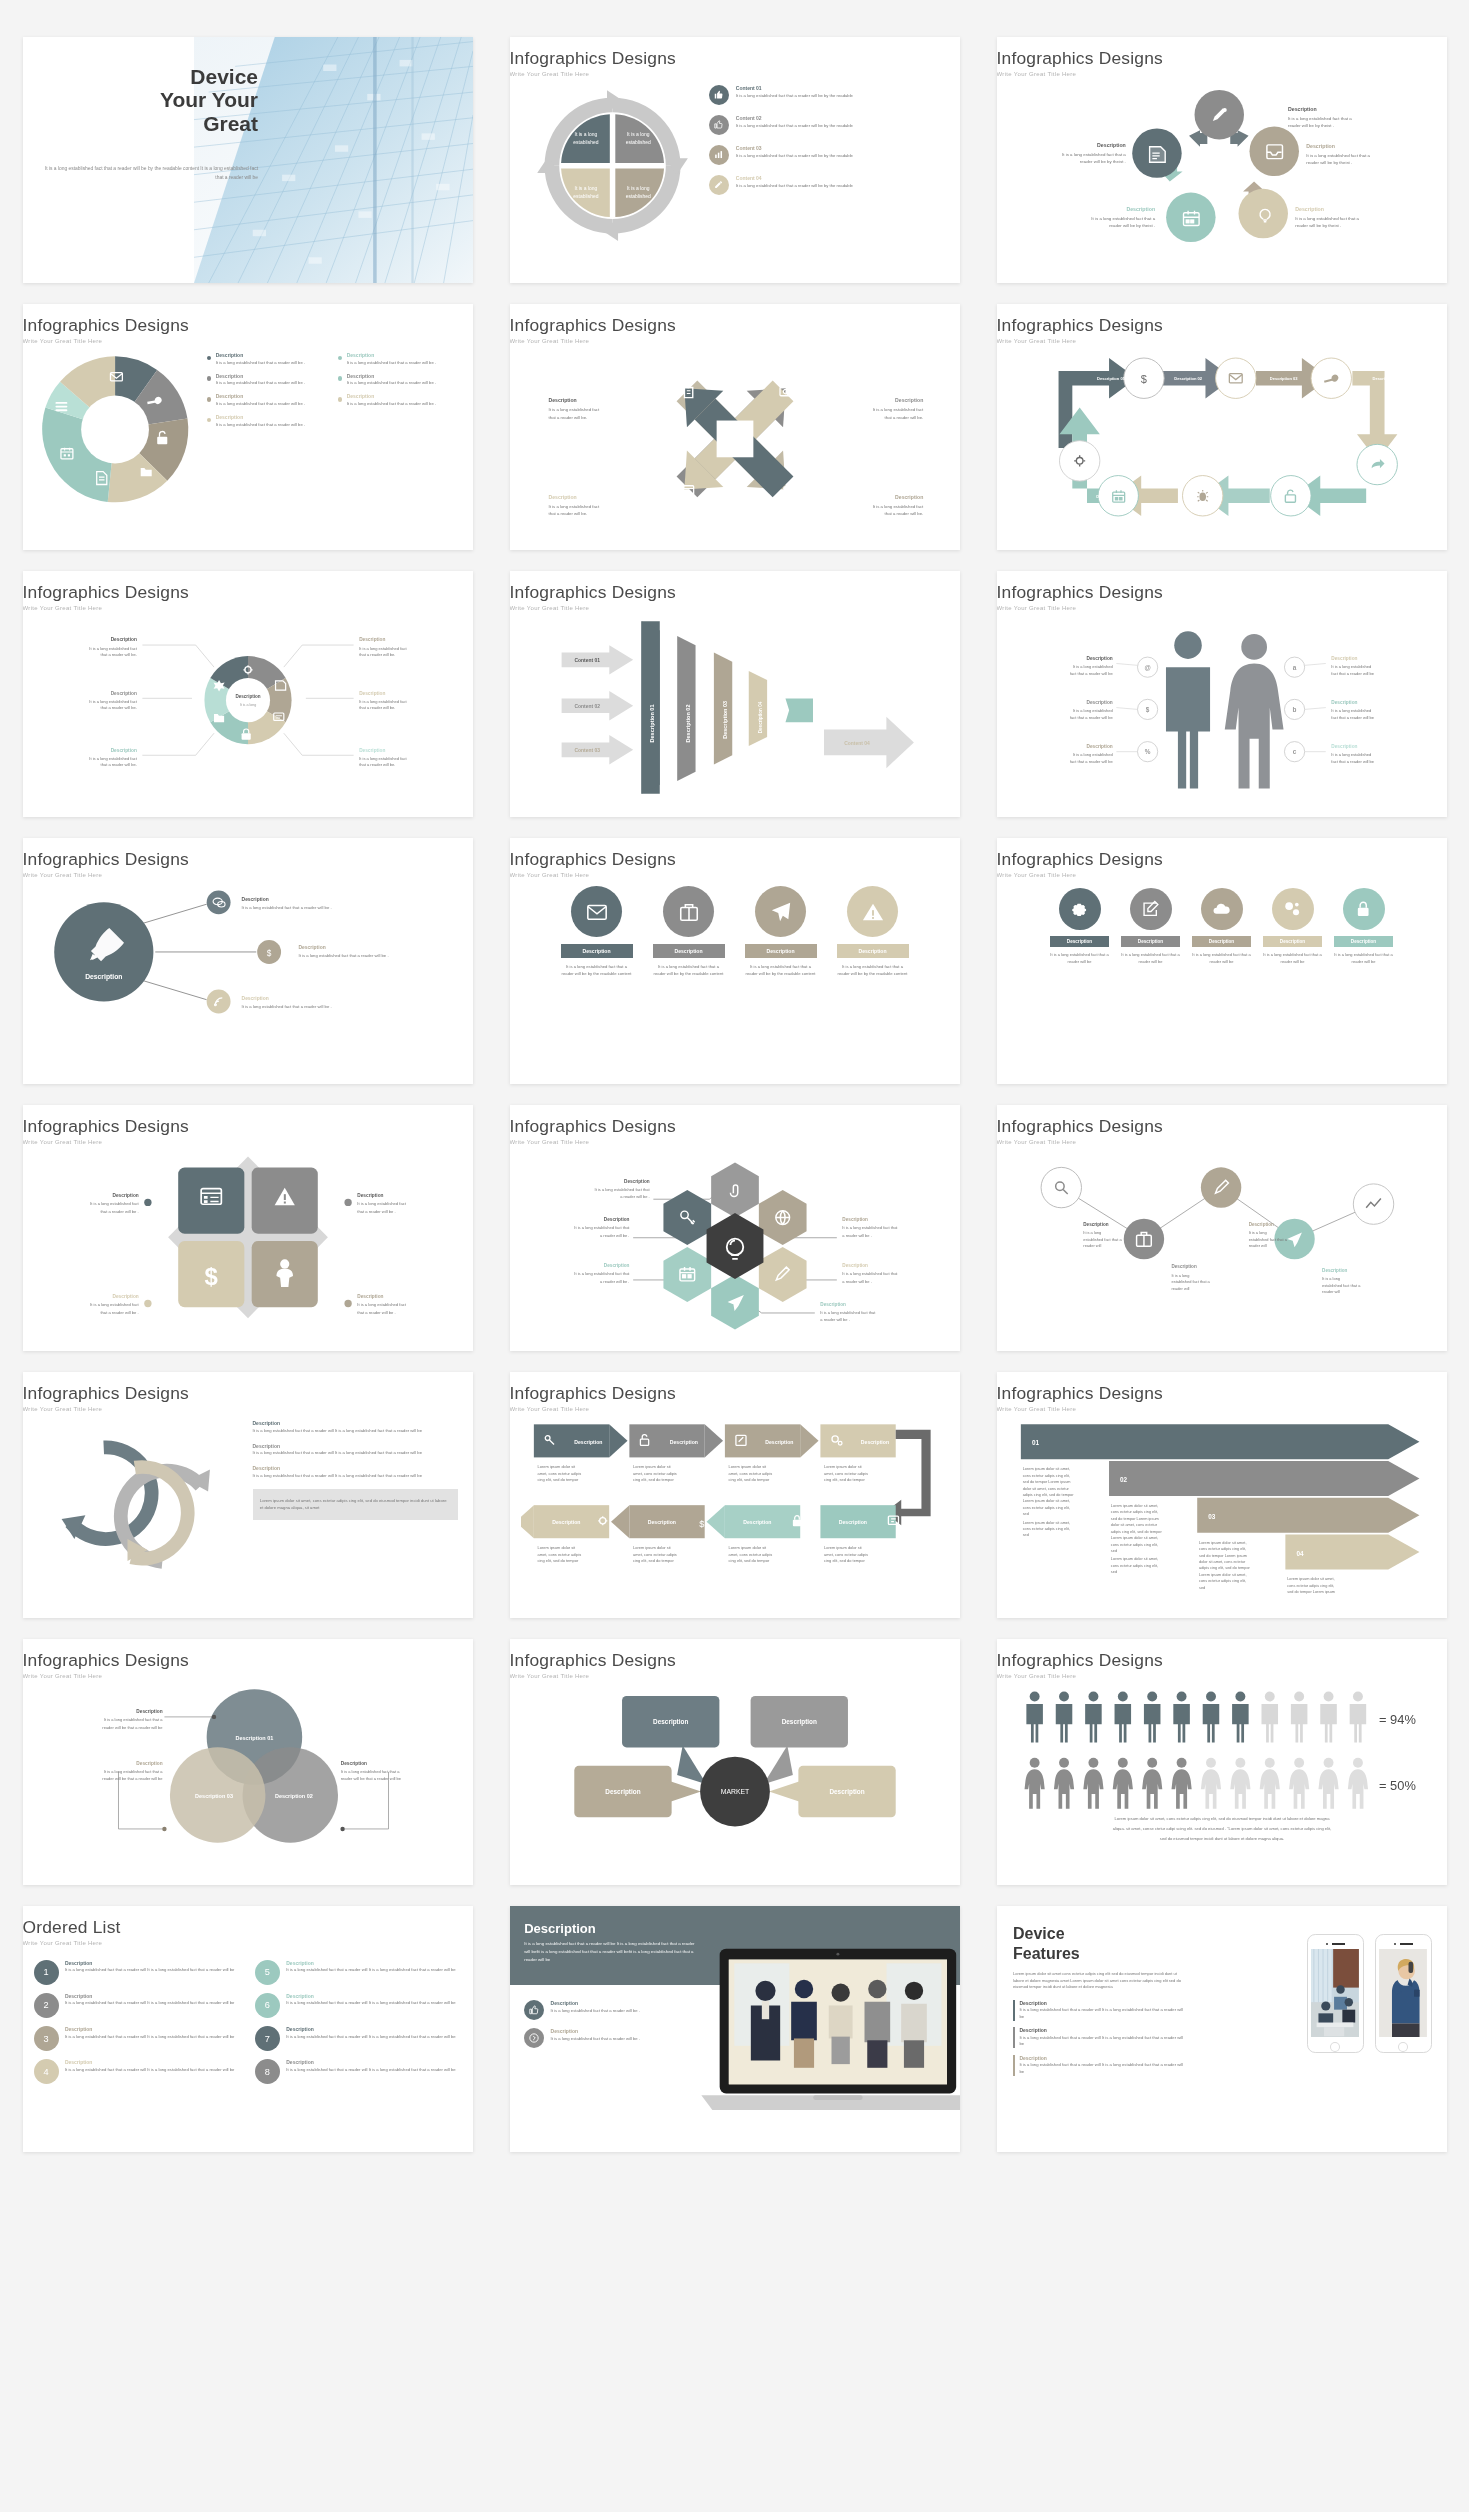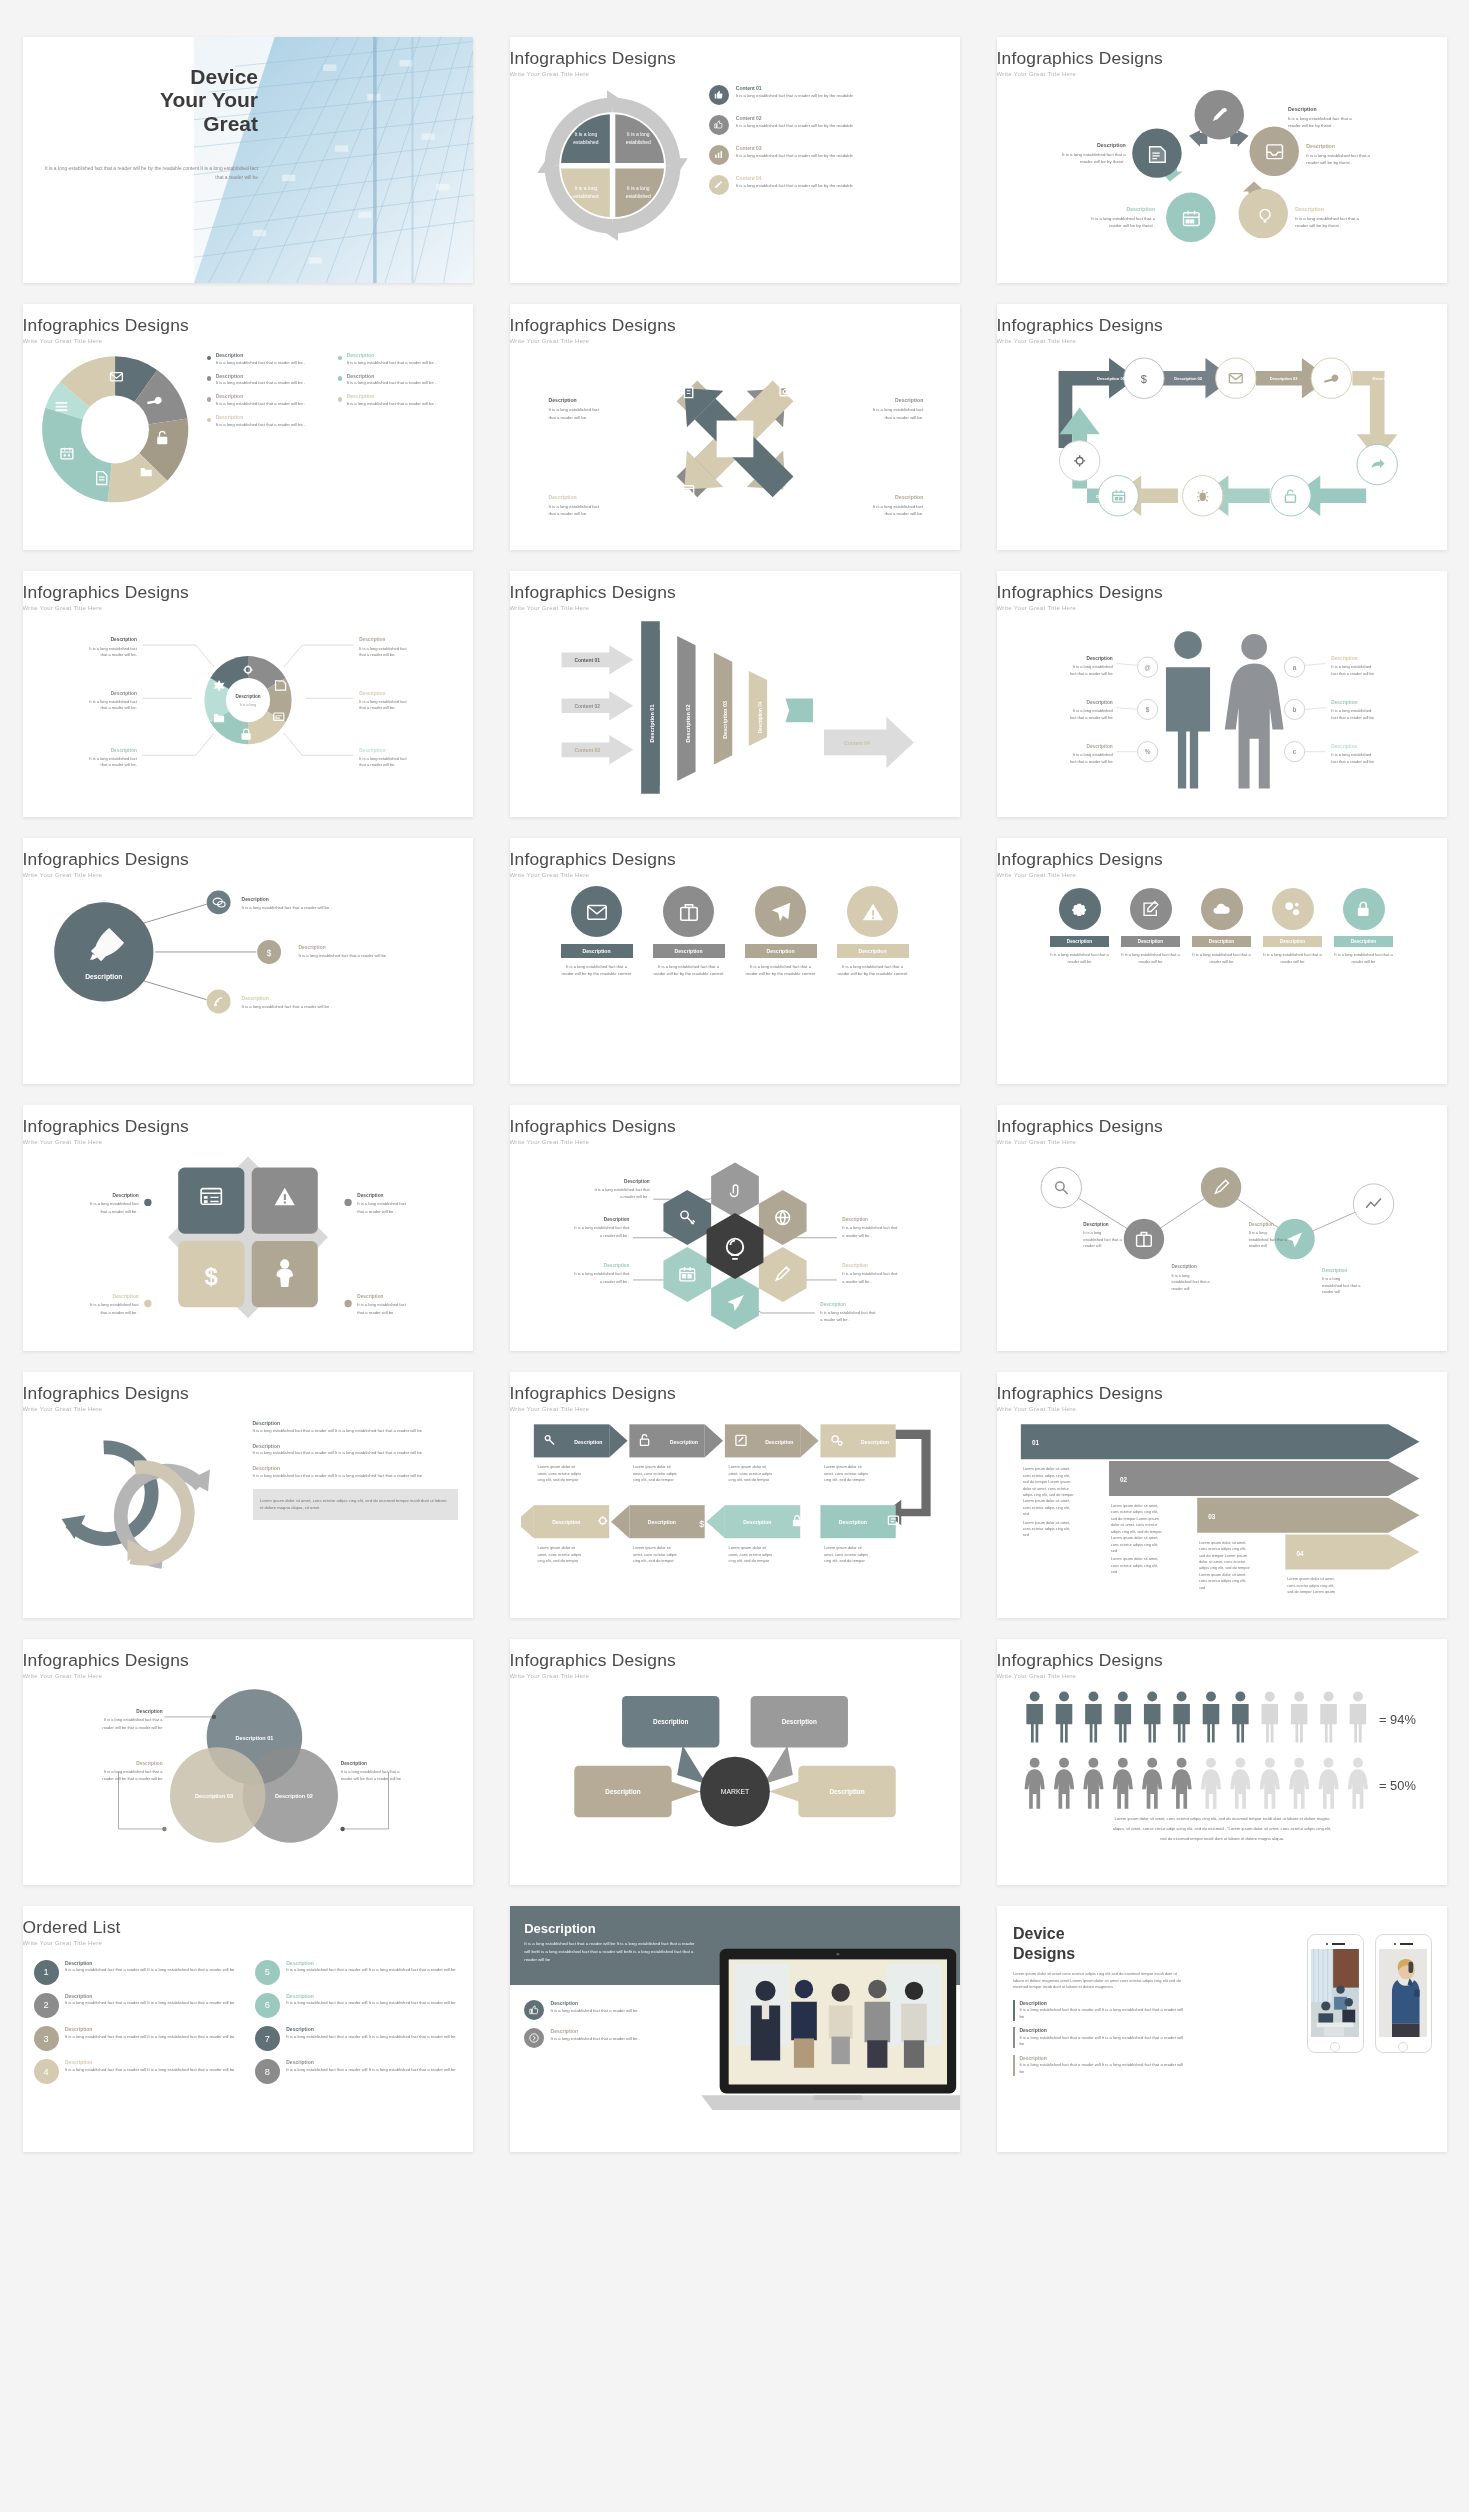--- a/index.html
+++ b/index.html
@@ -1475,21 +1475,21 @@
       </g>
     </g>
     <path d="M8 166 h298 l-12 16 h-274 z" fill="#cfcfcf"></path>
     <rect x="130" y="166" width="54" height="5" rx="2.5" fill="#bfbfbf"></rect>
   </svg>
 </div>
 
 <div class="slide">
   <div style="position:absolute;left:16.5px;top:18.4px;width:174px">
     <div style="font-size:16px;font-weight:bold;color:#3b3b3b;line-height:1.2">
-      <span>Device</span><br><span>Designs</span>
+      <span>Device</span><br><span>Features</span>
     </div>
     <div class="desc-b" style="margin-top:8.3px;font-size:4px">Lorem ipsum dolor sit amet cons ectetur adipis cing elit sed do eiusmod tempor incidi dunt ut labore et dolore magnesia amet Lorem ipsum dolor sit amet cons ectetur adipis cing elit sed do eiusmod tempor incidi dunt ut labore et dolore magnesia</div>
     <div style="margin-top:9.2px">
       <div style="display:flex;gap:4.6px;margin-bottom:6.4px">
         <div class="bar bg1"></div>
         <div>
               <div class="desc-h">Description</div>
               <div class="desc-b">It is a long established fact that a reader will It is a long established fact that a reader will be</div>
             </div>
       </div>

